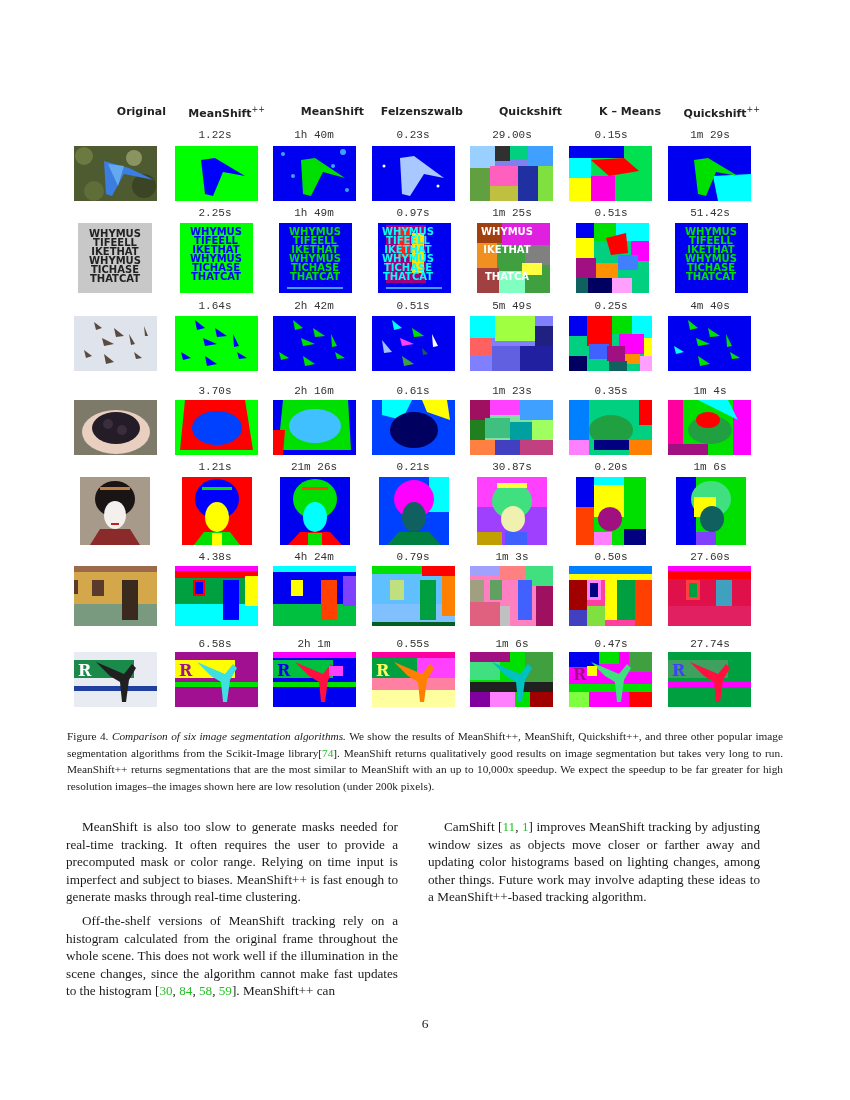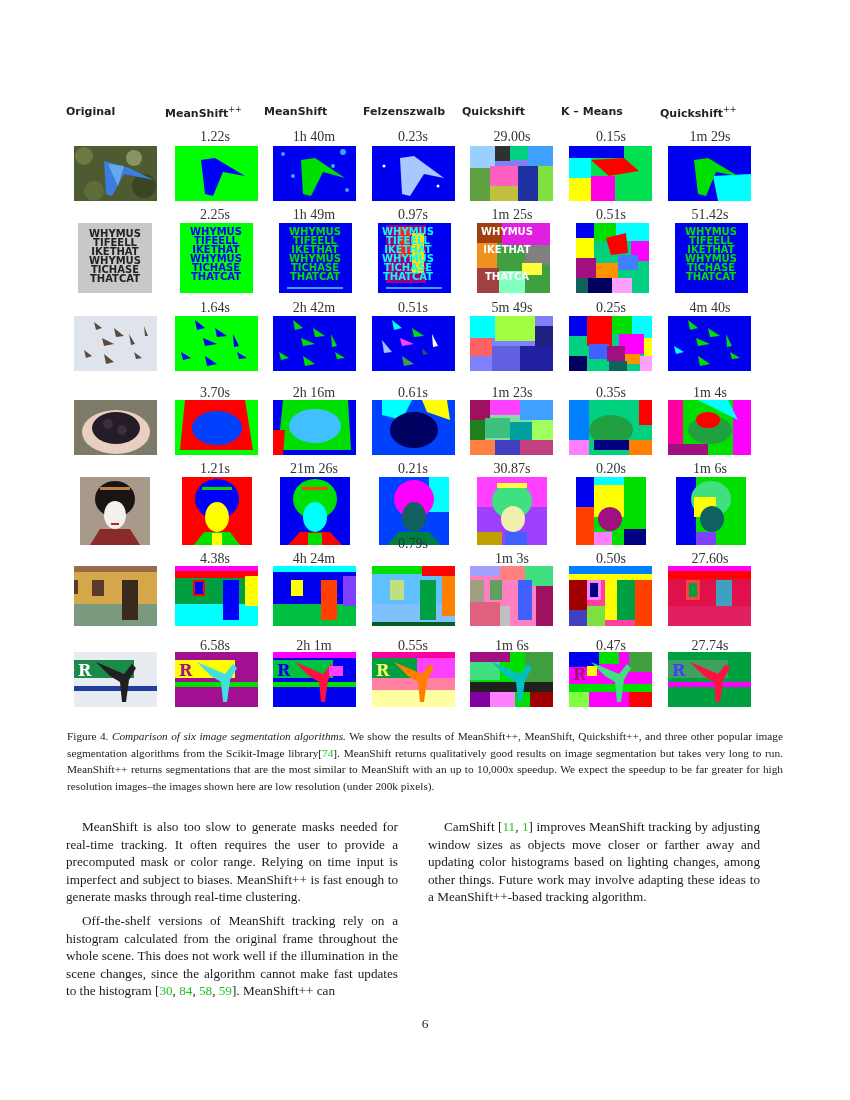--- a/index.html
+++ b/index.html
@@ -1,20 +1,20 @@
 <!DOCTYPE html>
 <html><head>
 <meta charset="utf-8">
 <style>
   html, body { margin:0; padding:0; background:#ffffff; }
   body { width:850px; height:1100px; position:relative; overflow:hidden; font-family:"Liberation Serif", serif; color:#1a1a1a; }
   .fig { position:absolute; left:0; top:0; width:850px; height:720px; }
-  .colhdr { position:absolute; top:105px; width:100px; text-align:left; font-family:"DejaVu Sans", sans-serif; font-weight:bold; font-size:11px; color:#222; }
+  .colhdr { position:absolute; top:105px; width:100px; text-align:right; font-family:"DejaVu Sans", sans-serif; font-weight:bold; font-size:11px; color:#222; }
   .colhdr sup { font-size:8px; font-weight:normal; }
-  .time { position:absolute; width:100px; text-align:center; font-family:Liberation Serif, serif; font-size:14px; color:#333; }
+  .time { position:absolute; width:100px; text-align:center; font-family:Liberation Mono, monospace; font-size:11px; color:#333; }
   .img { position:absolute; overflow:hidden; }
   .img svg { display:block; width:100%; height:100%; }
   .caption { position:absolute; left:67px; top:728px; width:716px; font-size:11.3px; line-height:16.5px; text-align:justify; }
   .caption i { }
   .col { position:absolute; top:818px; width:332px; font-size:13.2px; line-height:17.6px; text-align:justify; }
   .col p { margin:0 0 6px 0; text-indent:16px; }
   .col p.noind { text-indent:0; }
   .cite { color:#22c022; }
   .ref { color:#e02020; }
   .pagenum { position:absolute; top:1016px; left:0; width:850px; text-align:center; font-size:13.5px; }
@@ -470,21 +470,21 @@
         <rect x="0" y="0" width="20" height="68" fill="#0000f0"></rect>
         <ellipse cx="35" cy="22" rx="20" ry="18" fill="#40e080"></ellipse>
         <rect x="18" y="20" width="22" height="20" fill="#ffff00"></rect>
         <ellipse cx="36" cy="42" rx="12" ry="13" fill="#106060"></ellipse>
         <rect x="20" y="55" width="20" height="13" fill="#8040ff"></rect>
       </svg>
   </div>
 
   <div class="time" style="left:165px;top:551px">4.38s</div>
   <div class="time" style="left:264px;top:551px">4h 24m</div>
-  <div class="time" style="left:363px;top:536px">0.79s</div>
+  <div class="time" style="left:363px;top:551px">0.79s</div>
   <div class="time" style="left:462px;top:551px">1m 3s</div>
   <div class="time" style="left:561px;top:551px">0.50s</div>
   <div class="time" style="left:660px;top:551px">27.60s</div>
 
   <div class="img" style="left:74px;top:566px;width:83px;height:60px">
     <svg viewBox="0 0 83 60" preserveAspectRatio="none">
         <rect width="83" height="60" fill="#d4a84a"></rect>
         <rect x="0" y="0" width="83" height="6" fill="#9a6a4a"></rect>
         <rect x="0" y="38" width="83" height="22" fill="#7a9a80"></rect>
         <rect x="18" y="14" width="12" height="16" fill="#5a3a2a"></rect>

